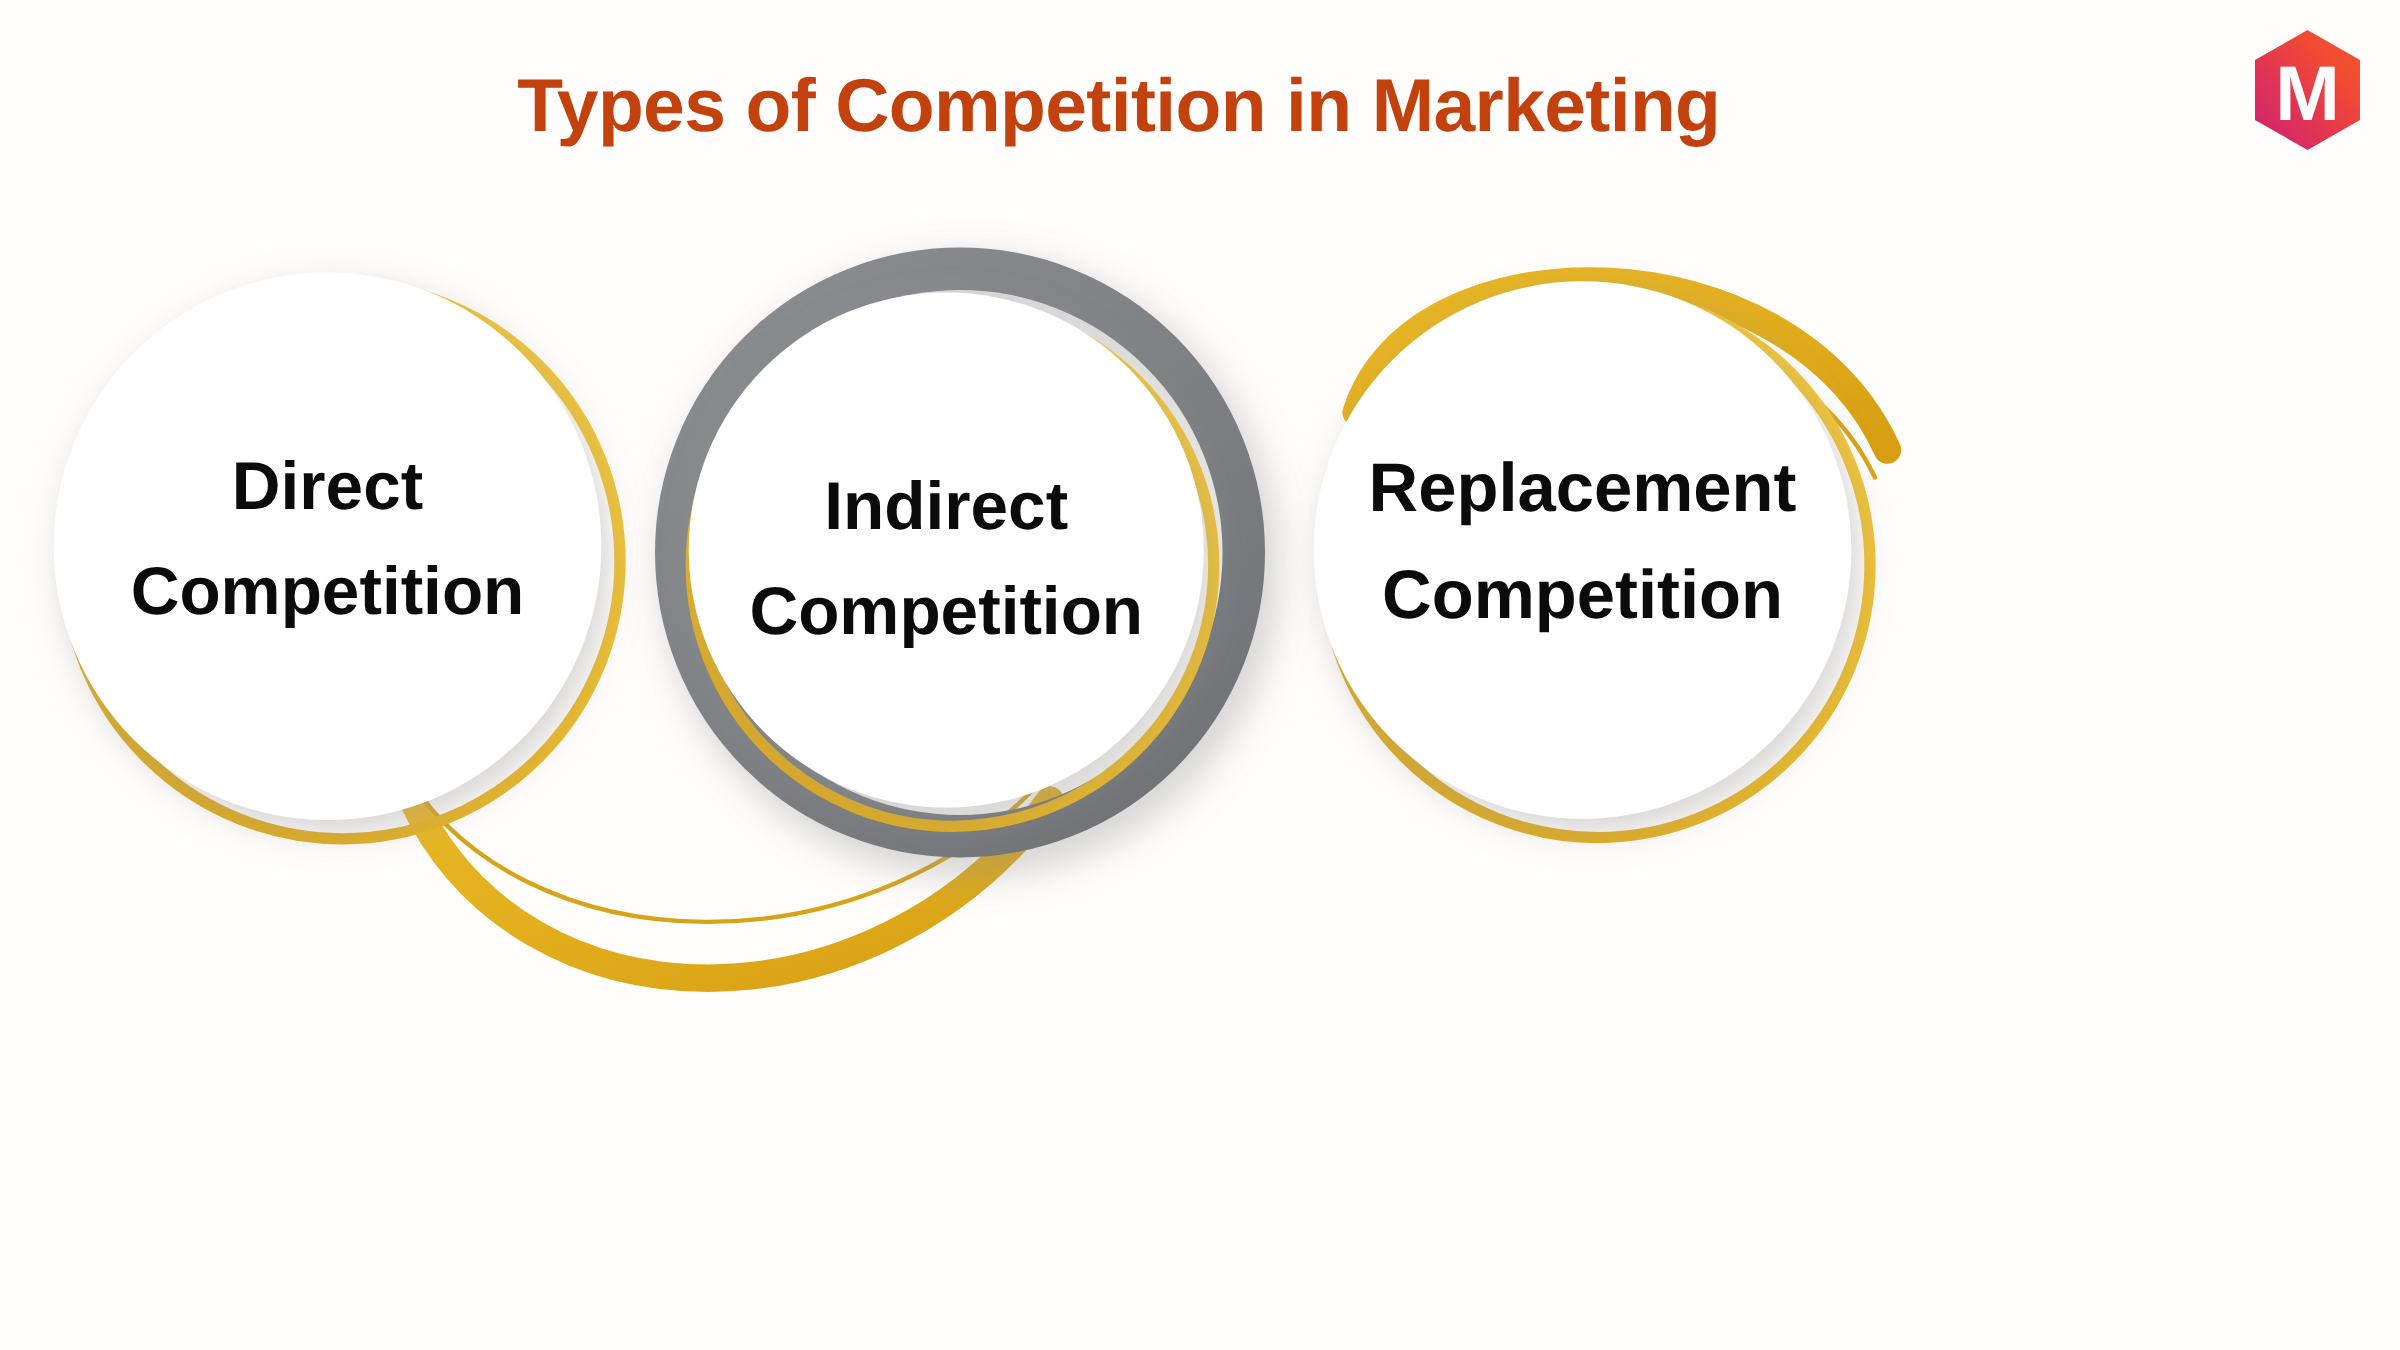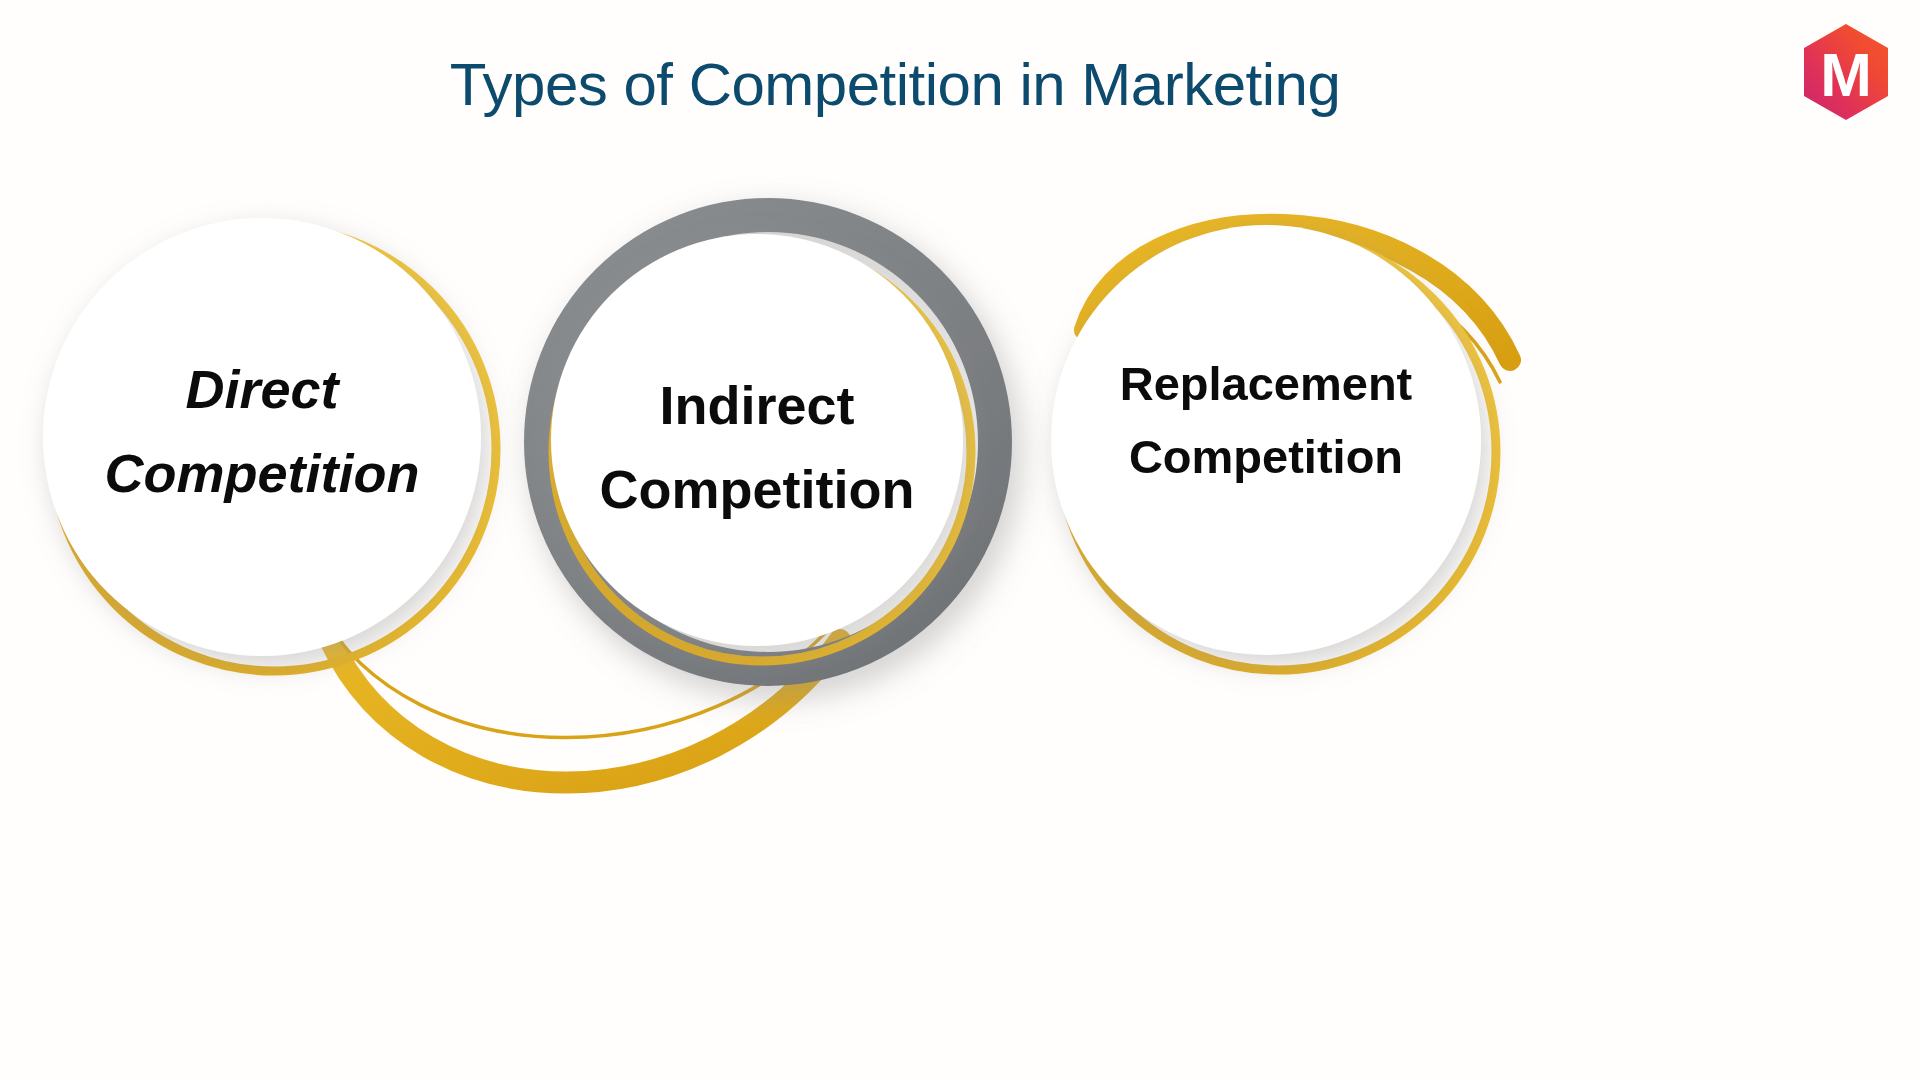--- a/index.html
+++ b/index.html
@@ -16,22 +16,22 @@
   }
 
   
   #page-title {
     position: absolute;
     left: 0;
     top: 52px;
     width: 1790px;
     text-align: center;
     font-size: 60px;
-    font-weight: normal;
-    color: #0c4a6e;
+    font-weight: bold;
+    color: #c2410c;
     letter-spacing: -0.5px;
     line-height: 1.1;
     white-space: nowrap;
   }
 
   
   #brand-logo {
     position: absolute;
     left: 1800px;
     top: 22px;
@@ -53,21 +53,21 @@
     position: absolute;
     text-align: center;
     font-size: 54px;
     font-weight: bold;
     color: #0b0b0b;
     line-height: 1.55;
     z-index: 40;
     pointer-events: none;
     white-space: pre-line;
   }
-  .node-label.wide { font-size: 47px; }
+  .node-label.wide { font-size: 55px; }
 
   .node-hit {
     position: absolute;
     border-radius: 50%;
     z-index: 45;
   }
 </style>
 </head>
 <body>
 
@@ -140,21 +140,21 @@
   <g>
 
     <circle cx="768" cy="442" r="227" fill="none" stroke="url(#grayGrad)" stroke-width="34" filter="url(#ringShadow)"></circle>
 
     <circle cx="762" cy="452" r="209" fill="none" stroke="url(#goldGrad)" stroke-width="9"></circle>
 
     <circle cx="757" cy="440" r="206" fill="#ffffff" filter="url(#discShadow)"></circle>
   </g>
 </svg>
 
-<div class="node-label" style="left:62px; top:348px; width:400px;font-style:italic;">Direct
+<div class="node-label" style="left:62px; top:348px; width:400px;">Direct
 Competition</div>
 
 <div class="node-label" style="left:557px; top:364px; width:400px;">Indirect
 Competition</div>
 
 <div class="node-label wide" style="left:1046px; top:348px; width:440px;">Replacement
 Competition</div>
 
 <div class="node-hit" style="left:43px; top:218px; width:438px; height:438px;"></div>
 <div class="node-hit" style="left:551px; top:234px; width:412px; height:412px;"></div>

